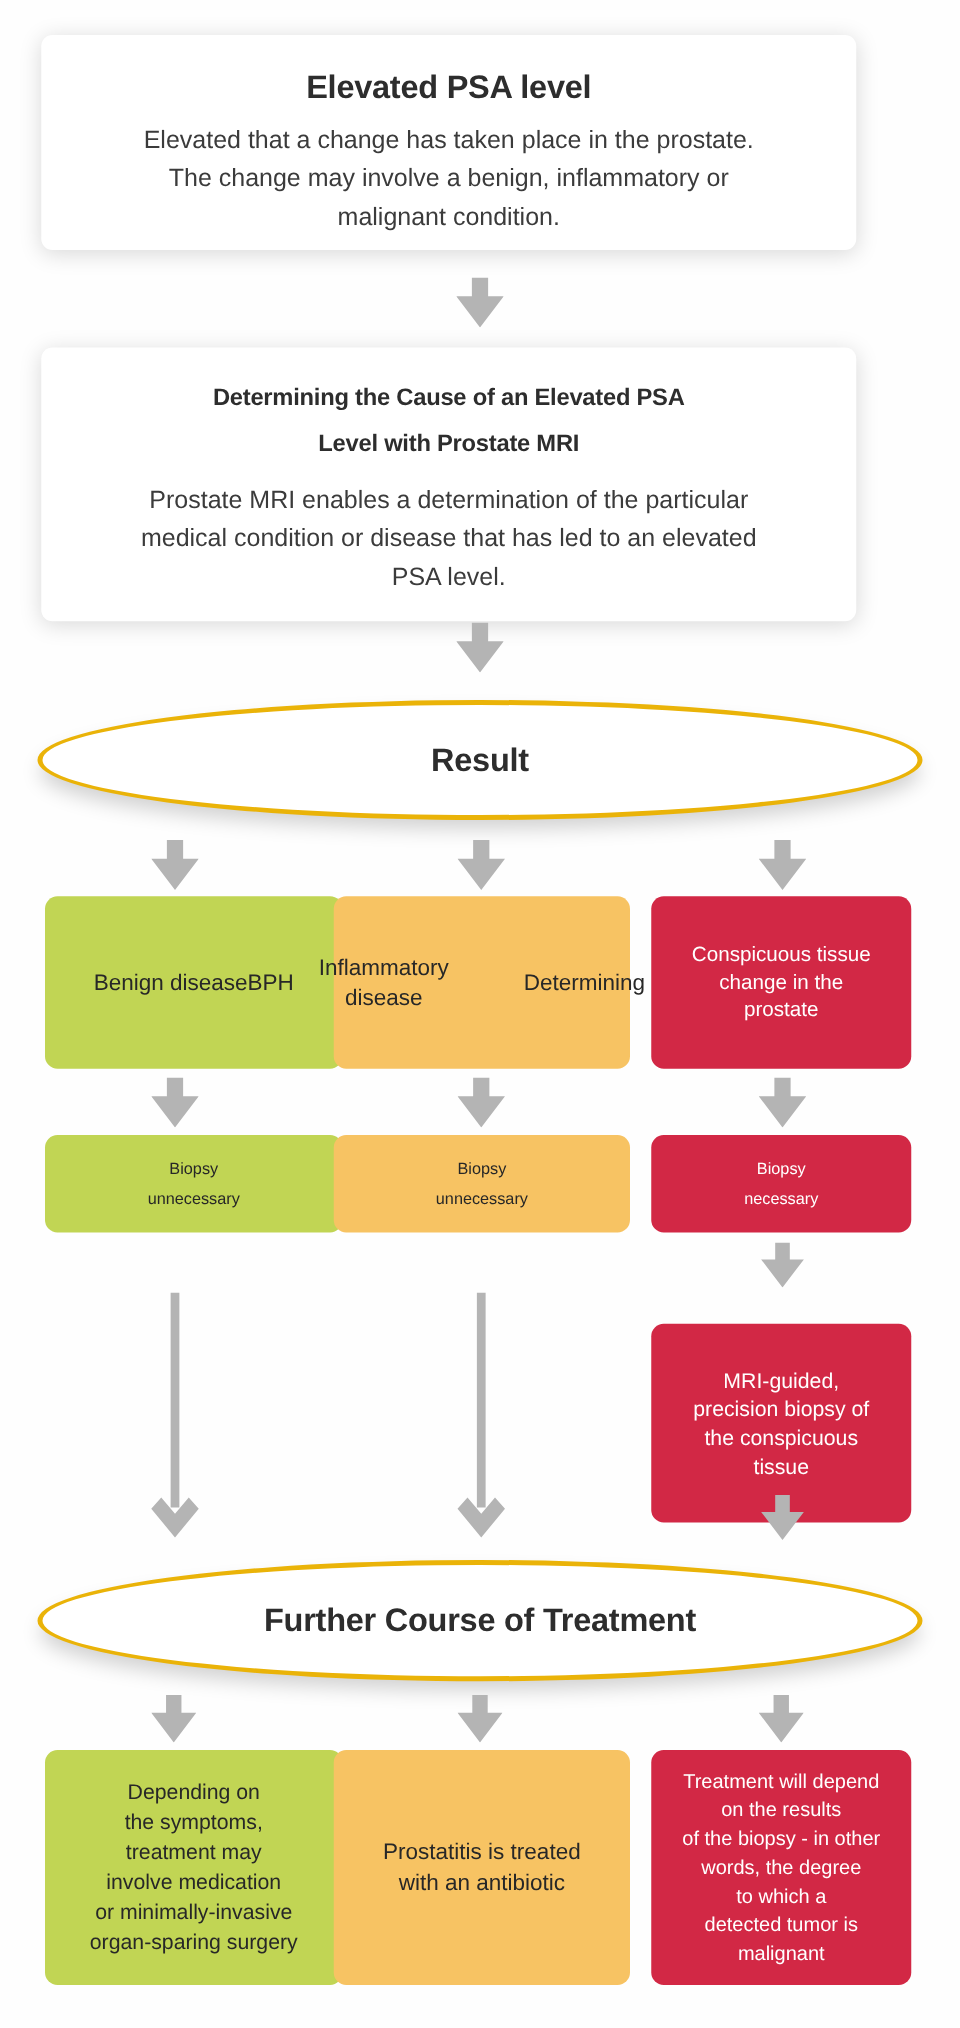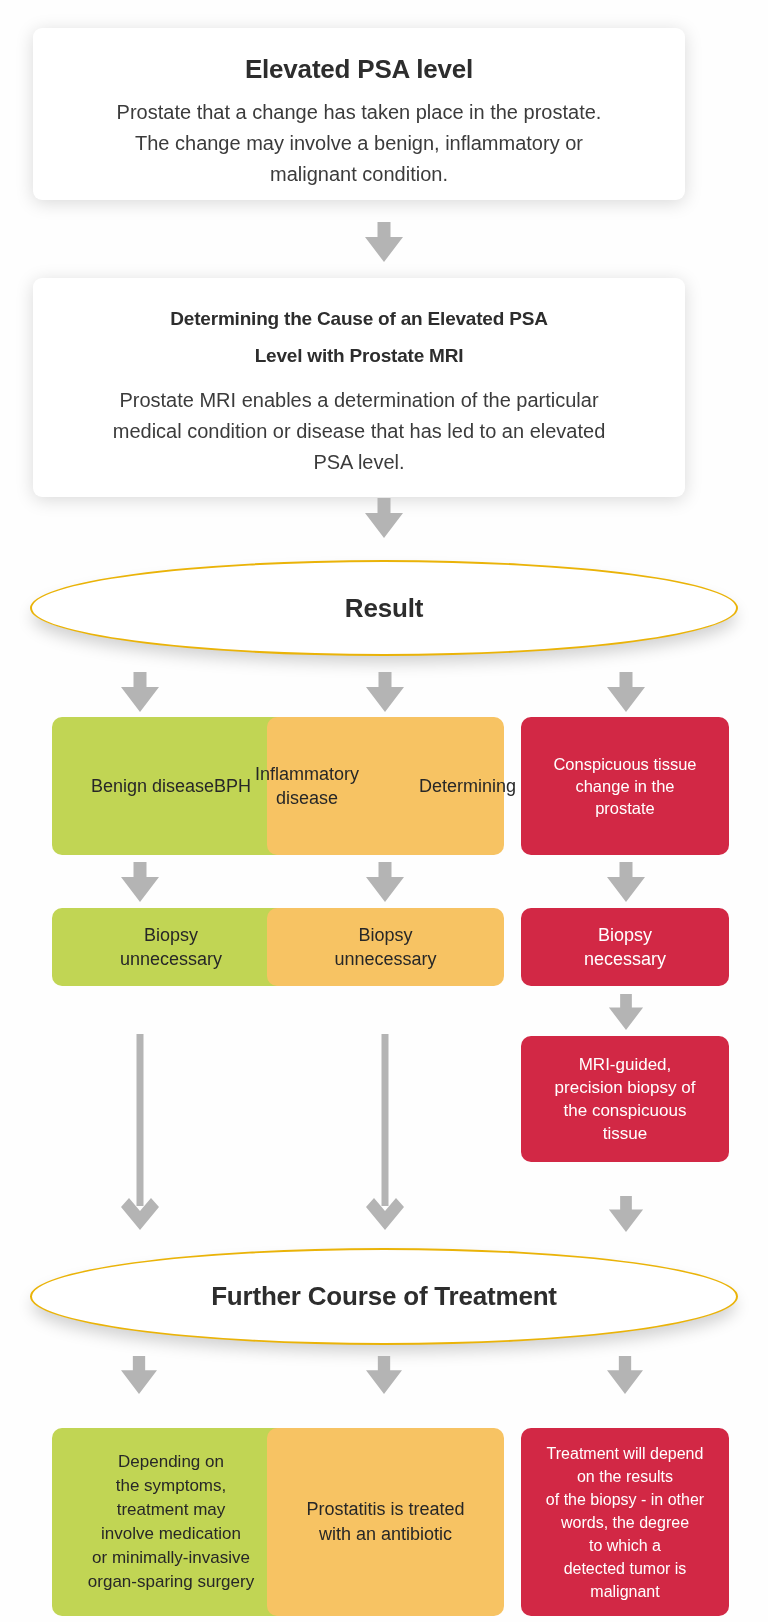--- a/index.html
+++ b/index.html
@@ -38,21 +38,21 @@
   .card p{
     margin:11px 0 0 0;
     font-size:20px;line-height:31px;
     color:var(--body_text,#3b3b3b);
     white-space:pre-line;
   }
   
   .ellipse{
     position:absolute;left:30px;width:708px;height:96px;
     background:var(--card,#fff);
-    border:2px solid #eab308;
+    border:4px solid #eab308;
     border-radius:50%;
     box-shadow:0 9px 16px -2px rgba(0,0,0,.18);
     display:flex;align-items:center;justify-content:center;
     box-sizing:border-box;
   }
   .ellipse1{top:560px;}
   .ellipse2{top:1248px;height:97px;}
   .ellipse .label{
     font-size:26px;font-weight:700;
     color:var(--heading_text,#2d2d2d);
@@ -65,33 +65,33 @@
     box-sizing:border-box;
     display:flex;flex-direction:row;
     align-items:center;justify-content:center;
     text-align:center;
     color:var(--box_text_dark,#272727);
   }
   .node .txt{white-space:pre-line;}
   .green{background:var(--green,#c1d554);}
   .orange{background:var(--orange,#f7c363);gap:30px;}
   .red{background:var(--red,#d22845);color:var(--box_text_light,#fff);}
-  .col1{left:52px;width:238px;}
+  .col1{left:36px;width:238px;}
   .col2{left:267px;width:237px;}
   .col3{left:521px;width:208px;}
   .row-find{top:717px;height:138px;}
   .row-find .txt{font-size:18px;line-height:24px;}
   .row-find .gap{height:28px;}
   .row-find.red .txt{font-size:16.5px;line-height:22px;}
   .row-find.red .gap{height:10px;}
   .row-biopsy{top:908px;height:78px;}
-  .row-biopsy .txt{font-size:18px;line-height:24px;}
-  .box-mri{top:1036px;height:126px;}
+  .row-biopsy .txt{font-size:13px;line-height:24px;}
+  .box-mri{top:1059px;height:159px;}
   .box-mri .txt{font-size:17px;line-height:23px;}
-  .row-treat{top:1400px;height:188px;padding:0 5px;margin-top:28px;}
+  .row-treat{top:1400px;height:188px;padding:0 5px;}
   .row-treat .txt{font-size:17px;line-height:24px;}
   .row-treat.red .txt{font-size:16px;line-height:23px;}
   .row-treat.orange .txt{font-size:18px;line-height:25px;}
   
   .arrow{position:absolute;}
   .arrow svg{display:block;}
   .arrow path,.arrow polygon,.arrow rect{fill:var(--arrow,#b4b4b4);}
   .ax-center{left:365px;}
   .ax-c1{left:121px;}
   .ax-c2{left:366px;}
@@ -106,21 +106,21 @@
   .long1{left:120px;top:1034px;}
   .long2{left:365px;top:1034px;}
 </style>
 </head>
 <body>
 
 <div class="stage">
 
   <section class="card card1">
     <h1>Elevated PSA level</h1>
-    <p>Prostate that a change has taken place in the prostate.
+    <p>Elevated that a change has taken place in the prostate.
 The change may involve a benign, inflammatory or
 malignant condition.</p>
   </section>
 
   <span class="arrow ax-center ay-intro1">
     <svg width="38" height="40" viewBox="0 0 38 40">
         <path d="M12.5,0 h13 v15 h12.5 L19,40 L0,15 h12.5 z"></path>
       </svg>
   </span>
 

